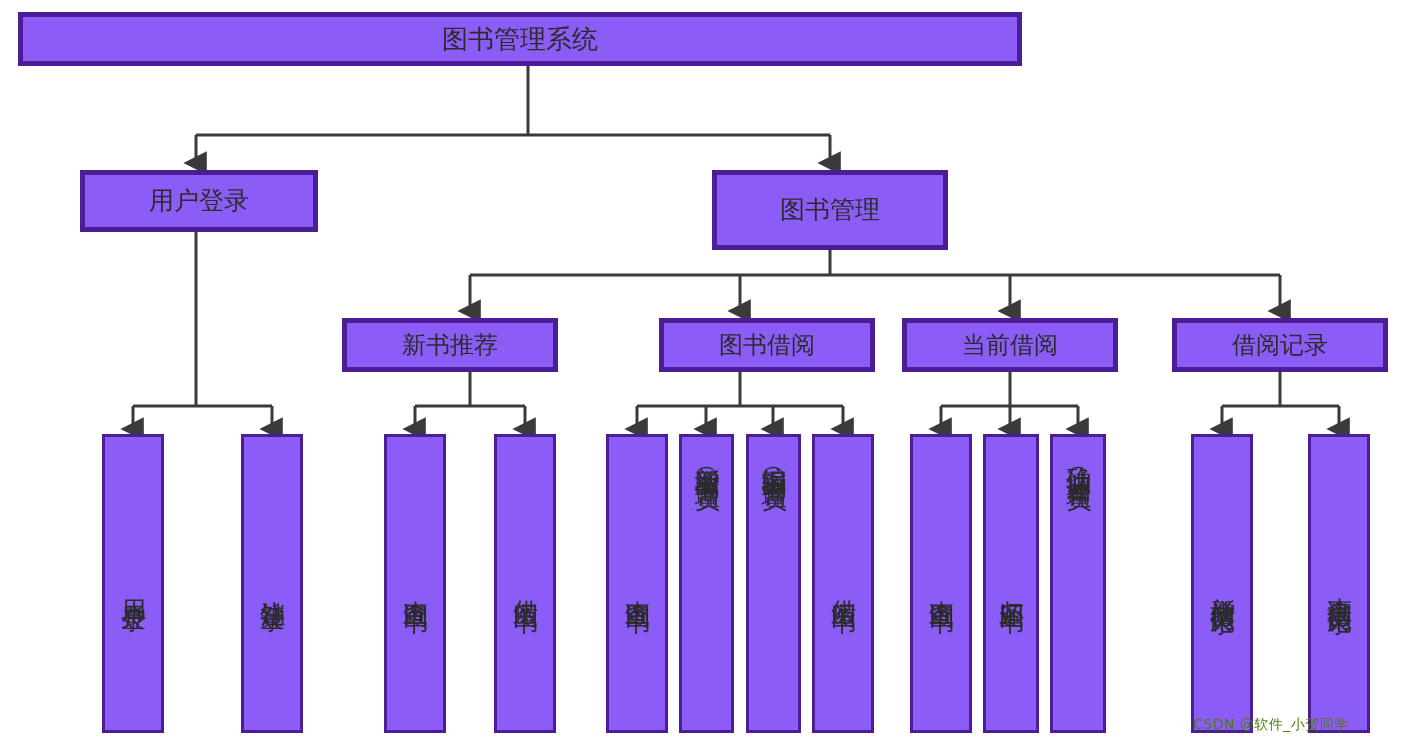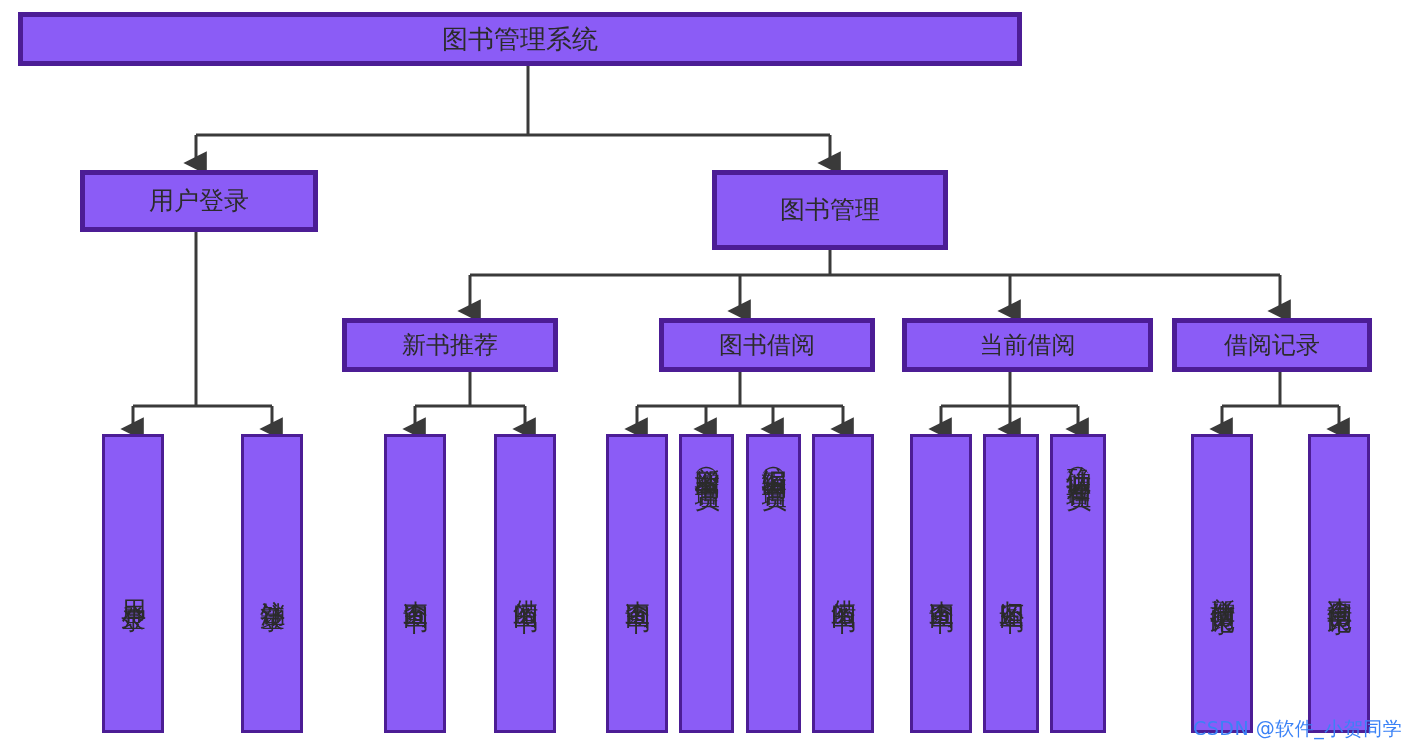--- a/index.html
+++ b/index.html
@@ -67,22 +67,22 @@
     display: flex;
     align-items: center;
     justify-content: center;
   }
   .leaf-inner.top {
     align-items: flex-start;
     padding-top: 6px;
   }
   .watermark {
     position: absolute;
-    font-size: 19px;
-    color: #3b82f6;
+    font-size: 14px;
+    color: #4d7c0f;
     white-space: nowrap;
     letter-spacing: 0.5px;
   }
 </style>
 </head>
 <body>
 
 <div id="diagram-canvas">
 
   <svg id="edge-layer" viewBox="0 0 1405 747" xmlns="http://www.w3.org/2000/svg">
@@ -145,24 +145,24 @@
   <div class="node level2" style="left:712px; top:170px; width:236px; height:80px;">
     <span>图书管理</span>
   </div>
 
   <div class="node level3" style="left:342px; top:318px; width:216px; height:54px;">
     <span>新书推荐</span>
   </div>
   <div class="node level3" style="left:632px; top:318px; width:216px; height:54px;margin-left:27px;">
     <span>图书借阅</span>
   </div>
-  <div class="node level3" style="left:902px; top:318px; width:251px; height:54px;align-items:center;">
+  <div class="node level3" style="left:902px; top:318px; width:216px; height:54px;align-items:center;">
     <span>当前借阅</span>
   </div>
-  <div class="node level3" style="left:1172px; top:318px; width:200px; height:54px;">
+  <div class="node level3" style="left:1172px; top:318px; width:216px; height:54px;">
     <span>借阅记录</span>
   </div>
 
   <div class="node leaf" style="left:102px; top:434px; width:62px; height:299px;">
     <div class="leaf-inner">
       <span class="vtext">用户登录</span>
     </div>
   </div>
   <div class="node leaf" style="left:241px; top:434px; width:62px; height:299px;">
     <div class="leaf-inner">

